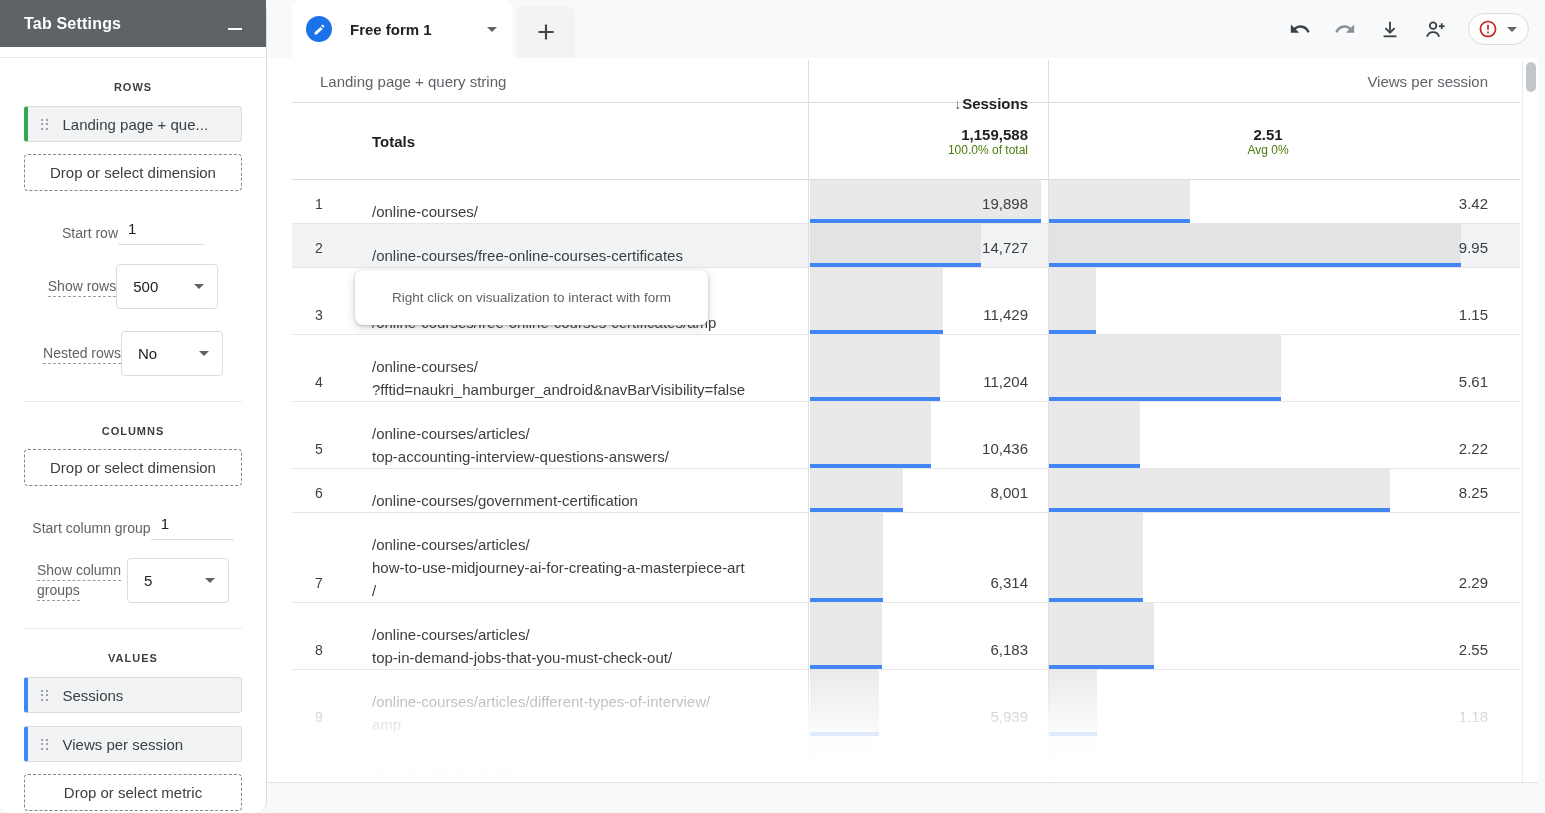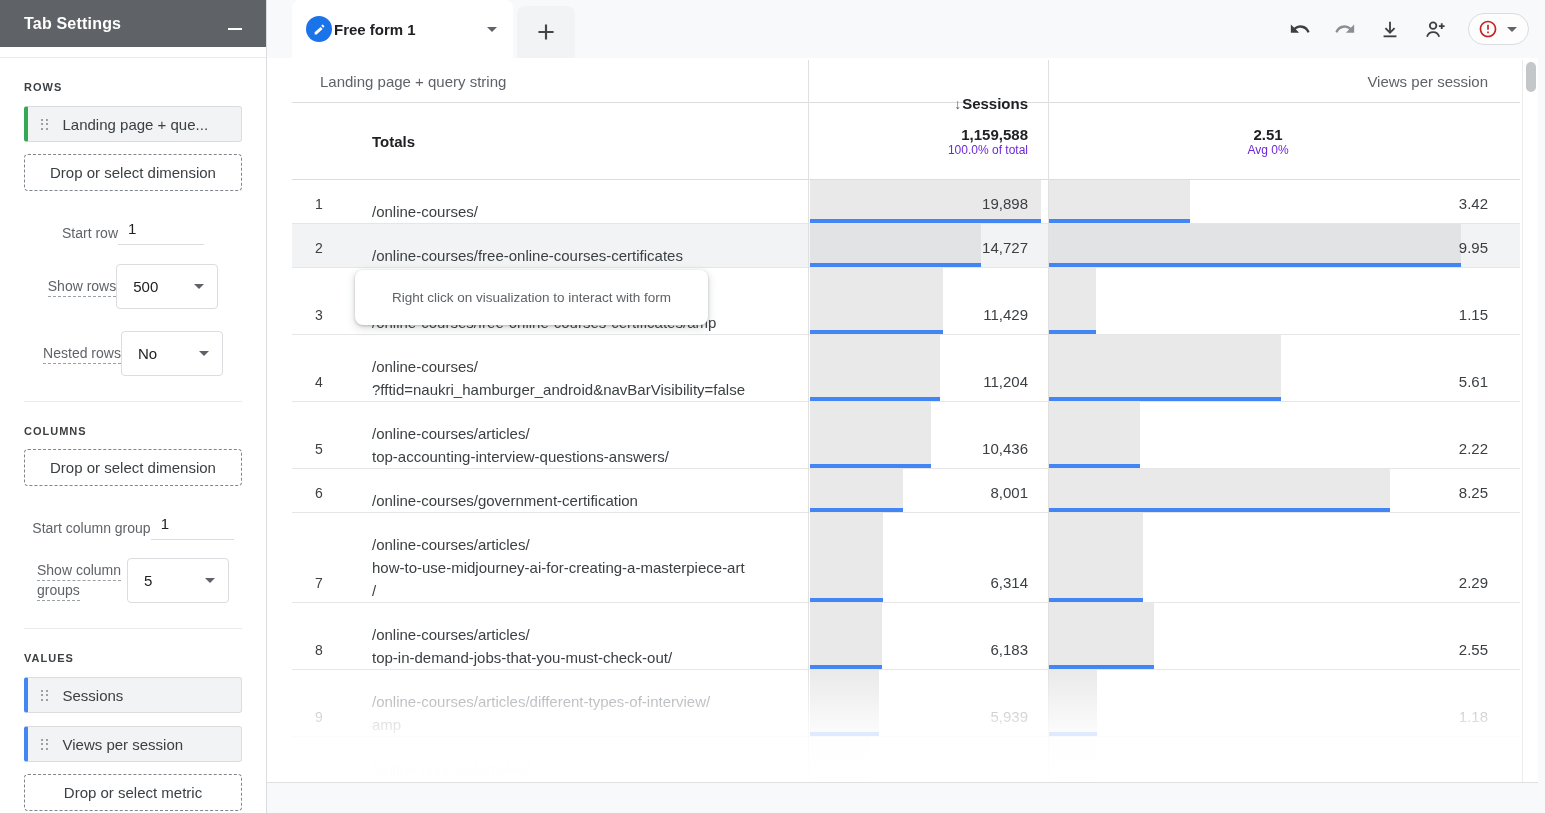--- a/index.html
+++ b/index.html
@@ -1,44 +1,44 @@
 <!DOCTYPE html>
 <html><head>
 <meta charset="utf-8">
 <style>
   * { margin:0; padding:0; box-sizing:border-box; }
   html,body { width:1545px; height:813px; overflow:hidden; }
   body { font-family:"Liberation Sans", sans-serif; background:#f8f9fa; position:relative; color:#3c4043; }
 
   
-  #sidebar { position:absolute; left:0; top:0; width:267px; height:813px; background:#fff; border-right:1px solid #dadce0; z-index:10; }
+  #sidebar { position:absolute; left:0; top:0; width:267px; height:813px; background:#fff; border-right:1px solid #dadce0; z-index:10;border-radius:11px; }
   .sb-header { height:47px; background:#5f6368; color:#fff; display:flex; align-items:center; justify-content:space-between; padding:0 22px 0 24px; }
   .sb-title { font-size:16px; font-weight:700; letter-spacing:.2px; }
   .min-btn { width:16px; height:16px; display:flex; align-items:flex-end; cursor:pointer; }
   .min-btn i { display:block; width:14px; height:2px; background:#fff; margin-bottom:2px; }
   .sb-divider { border-top:1px solid #e8eaed; margin-top:10px; }
   .sb-divider2 { border-top:1px solid #e8eaed; margin-top:25px; }
   .sb-body { padding:0 24px; }
-  .sb-label { margin-top:23px; font-size:11px; font-weight:700; color:#3c4043; letter-spacing:1px; }
+  .sb-label { margin-top:23px; font-size:11px; font-weight:700; color:#3c4043; letter-spacing:1px;text-align:center; }
   .chip { margin-top:13px; height:36px; background:#f1f3f4; border:1px solid #dadce0; border-left:4px solid #34a853; border-radius:3px; display:flex; align-items:center; padding-left:13px; font-size:15px; color:#3c4043; }
   .chip.metric { border-left-color:#4285f4; }
   .dots { display:grid; grid-template-columns:2px 2px; grid-auto-rows:2px; gap:2.5px; margin-right:15px; }
   .dots i { background:#80868b; border-radius:50%; }
   .dropzone { margin-top:12px; height:37px; border:1px dashed #80868b; border-radius:4px; background:#fff; display:flex; align-items:center; justify-content:center; font-size:15px; color:#3c4043; cursor:pointer; }
   .field-row { display:flex; align-items:center; justify-content:center; }
   .f-label { font-size:14px; color:#5f6368; line-height:18px; }
   .f-label.dashed { border-bottom:1px dashed #9aa0a6; padding-bottom:1px; }
   .f-label.dashed2 span { border-bottom:1px dashed #9aa0a6; padding-bottom:1px; display:inline-block; }
   .underline-input { width:86px; border:none; border-bottom:1px solid #dadce0; font-size:15px; color:#202124; padding:0 0 7px 10px; background:transparent; font-family:inherit; }
   .select { width:102px; height:45px; border:1px solid #dadce0; border-radius:4px; background:#fff; display:flex; align-items:center; justify-content:space-between; padding:0 13px 0 16px; font-size:15px; color:#202124; cursor:pointer; }
   .caret { width:0; height:0; border-left:5px solid transparent; border-right:5px solid transparent; border-top:5px solid #5f6368; }
 
   
   #topbar { position:absolute; left:267px; top:0; width:1278px; height:58px; }
-  .tab { position:absolute; left:25px; top:0; width:221px; height:58px; background:#fff; border-radius:8px 8px 0 0; display:flex; align-items:center; gap:2px; padding:0 16px 0 14px; cursor:pointer; }
+  .tab { position:absolute; left:25px; top:0; width:221px; height:58px; background:#fff; border-radius:8px 8px 0 0; display:flex; align-items:center; gap:18px; padding:0 16px 0 14px; cursor:pointer; }
   .pencil-circle { width:26px; height:26px; border-radius:50%; background:#1a73e8; display:flex; align-items:center; justify-content:center; flex:none; }
   .tab-label { flex:1; font-size:15px; font-weight:700; color:#202124; }
   .plus-tab { position:absolute; left:250px; top:6px; width:58px; height:52px; background:#f1f3f4; border-radius:8px 8px 0 0; display:flex; align-items:center; justify-content:center; cursor:pointer; }
   .actions { position:absolute; right:16px; top:13px; display:flex; align-items:center; gap:21px; }
   .icon-btn { width:24px; height:24px; display:flex; align-items:center; justify-content:center; cursor:pointer; }
   .error-pill { height:32px; border:1px solid #dadce0; border-radius:16px; background:#fdfdfe; display:flex; align-items:center; gap:9px; padding:0 11px 0 9px; cursor:pointer; }
 
   
   #canvas { position:absolute; left:267px; top:58px; width:1271px; height:725px; background:#fff; border-bottom:1px solid #e0e0e0; overflow:hidden; }
   #table { position:absolute; left:25px; top:2px; width:1228px; }
@@ -46,21 +46,21 @@
   .thead { display:flex; align-items:center; height:43px; border-bottom:1px solid #dcdcdc; }
   .h-dim { width:516px; padding-left:28px; font-size:15px; color:#5f6368; }
   .h-sess { width:240px; text-align:right; padding-right:20px; font-size:15px; font-weight:700; color:#202124;margin-top:44px; }
   .h-sess .arrow { font-weight:400; color:#5f6368; font-size:14px; margin-right:1px; }
   .h-views { width:472px; text-align:right; padding-right:32px; font-size:15px; color:#5f6368; }
   .trow-totals { display:flex; align-items:center; height:77px; border-bottom:1px solid #dcdcdc; }
   .t-label { width:516px; padding-left:80px; font-size:15px; font-weight:700; color:#202124; }
   .t-sess { width:240px; text-align:right; padding-right:20px; }
   .t-views { width:472px; text-align:center; padding-right:32px; }
   .t-val { font-size:15px; font-weight:700; color:#202124; }
-  .t-sub { font-size:12px; color:#6d28d9; }
+  .t-sub { font-size:12px; color:#4d7c0f; }
 
   .row { position:relative; display:flex; align-items:flex-end; border-bottom:1px solid #e6e6e6; }
   .row.hl { background:#f1f3f4; }
   .row.muted .c-num, .row.muted .c-dim, .row.muted .c-sess, .row.muted .c-views { color:#8a8f94; }
   .row.partial { border-bottom:none; }
   .row.partial > * { opacity:.22; }
   .bar { position:absolute; top:0; bottom:0; background:#e9e9e9; }
   .row.hl .bar { background:#e1e3e5; }
   .bline { position:absolute; bottom:0; height:4px; background:#4285f4; }
   .c-num { position:relative; z-index:1; width:80px; padding:0 0 11px 23px; font-size:14px; color:#3c4043; }

